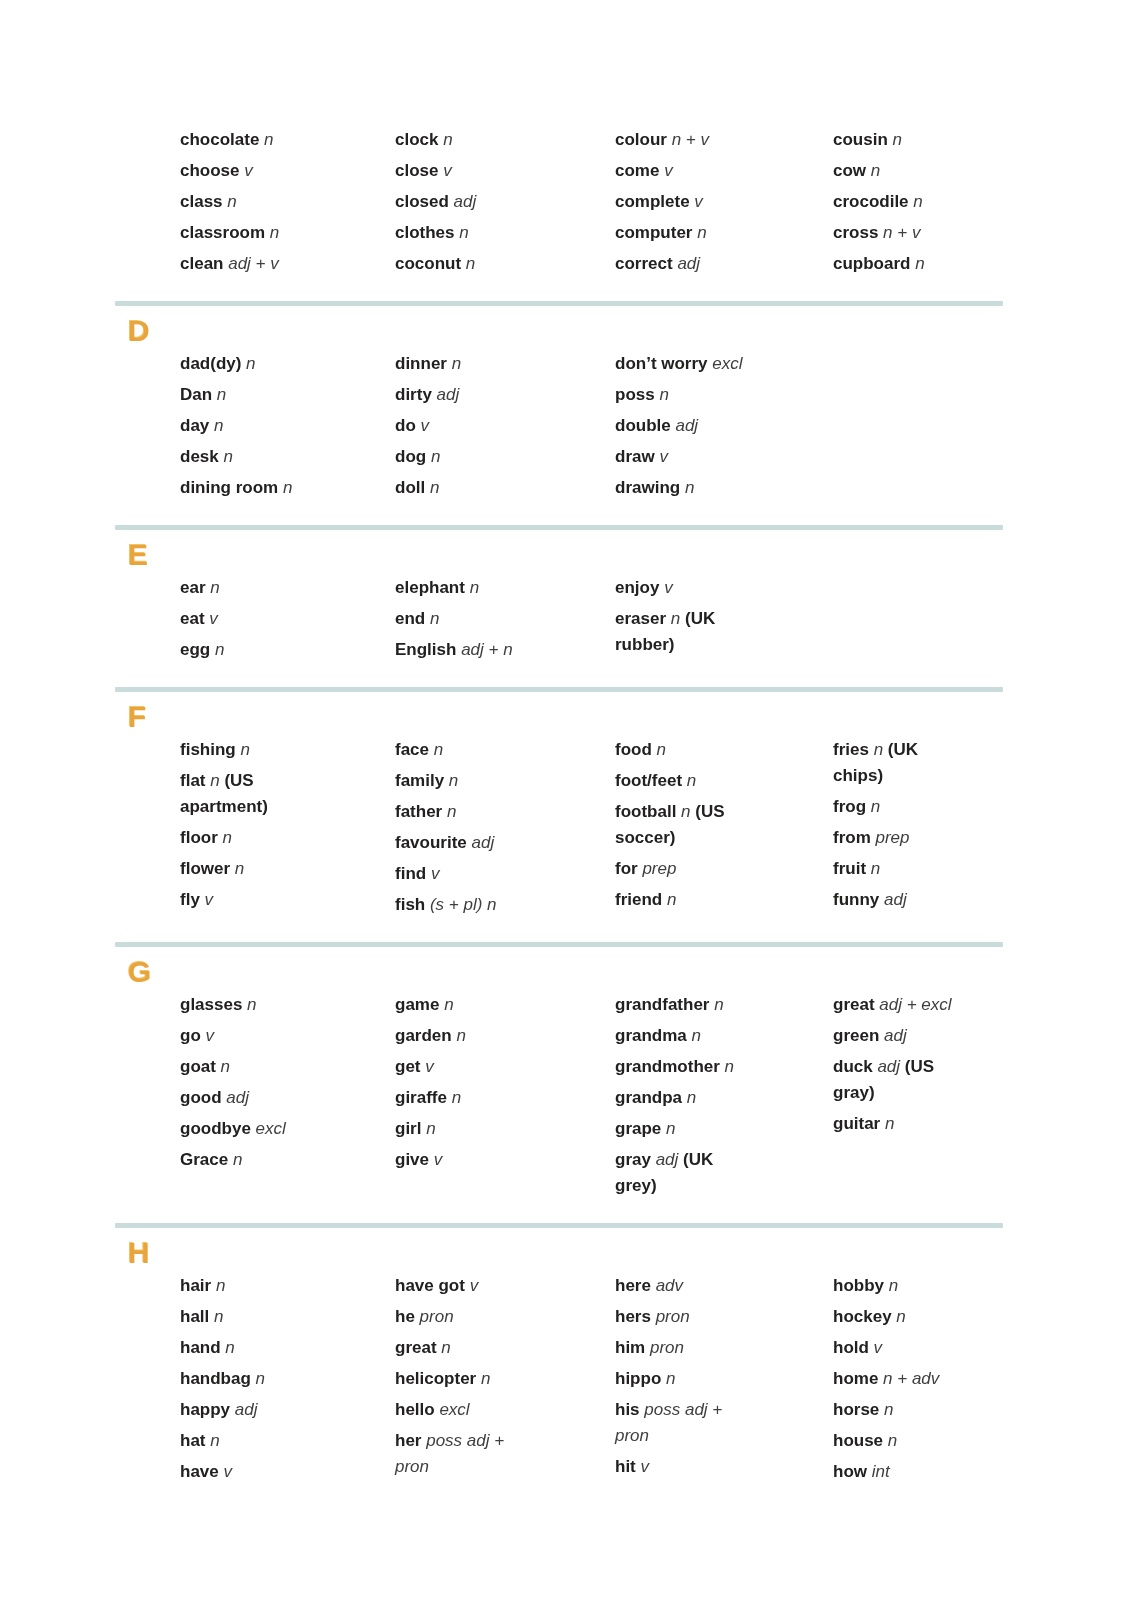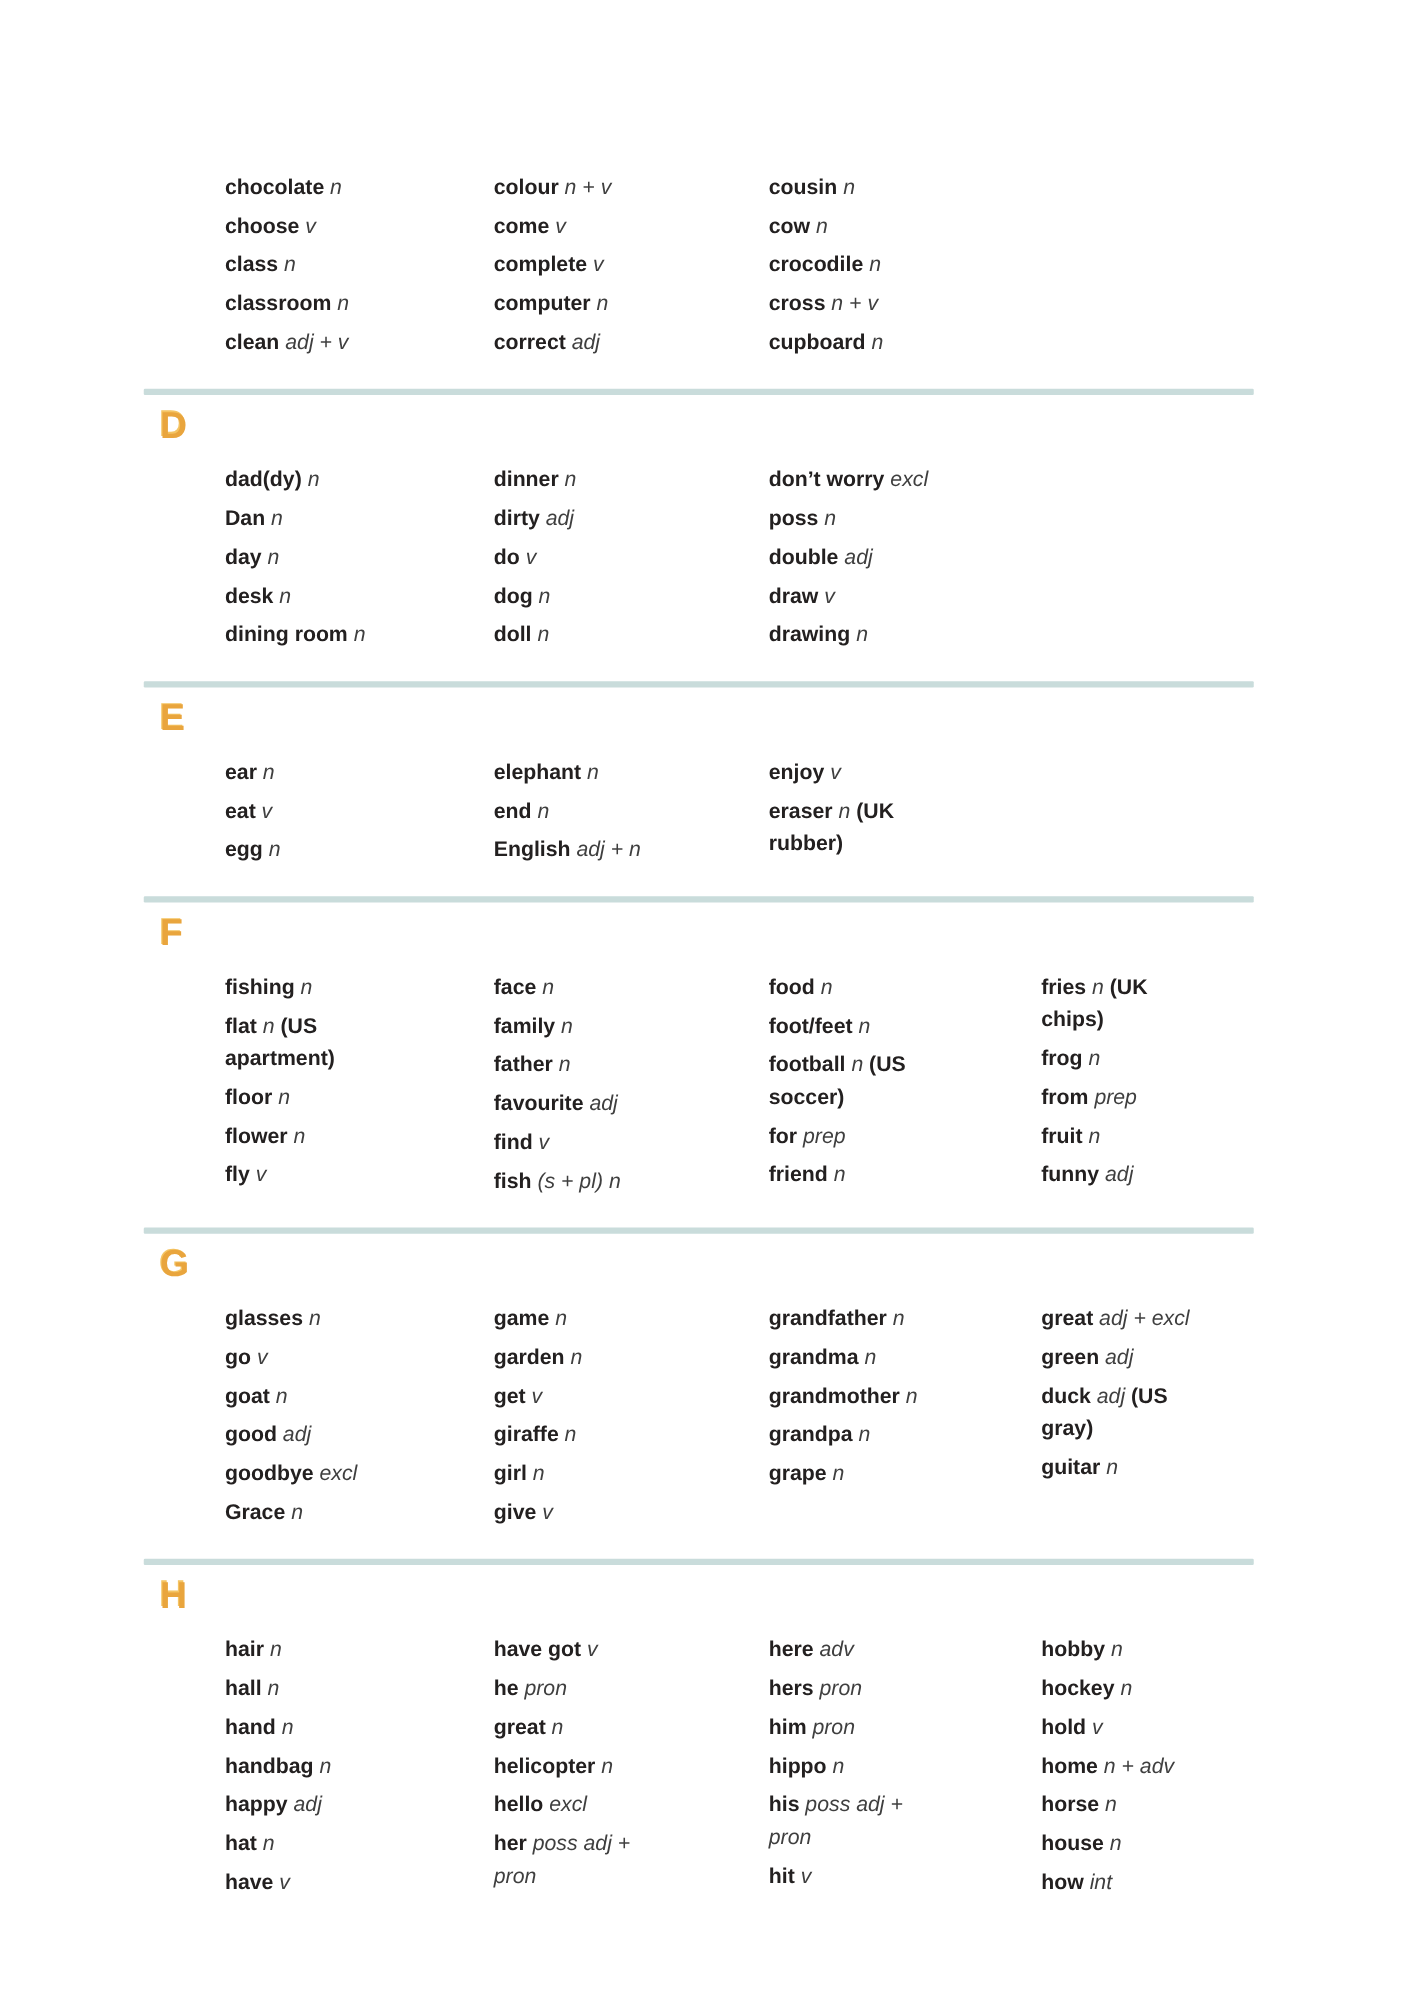--- a/index.html
+++ b/index.html
@@ -29,21 +29,21 @@
     font-size: 30px;
     line-height: 30px;
     font-weight: bold;
     color: var(--letter-color, #e9a53d);
     text-shadow: -1px -1px 0 var(--letter-hi, #f4c463);
   }
   .cols {
     display: grid;
     grid-template-columns: 215px 220px 218px 1fr;
     padding-left: 65px;
-    margin-top: 15px;
+    margin-top: 5px;
     align-items: start;
   }
   .col { min-width: 0; }
   .entry {
     font-size: 17px;
     line-height: 26px;
     margin-bottom: 5px;
     white-space: pre-line;
     color: var(--word-color, #232020);
   }
@@ -58,20 +58,27 @@
       <section class="wl-section">
         <div class="cols">
           <div class="col">
             <div class="entry"><span class="w">chocolate </span><span class="t">n</span></div>
             <div class="entry"><span class="w">choose </span><span class="t">v</span></div>
             <div class="entry"><span class="w">class </span><span class="t">n</span></div>
             <div class="entry"><span class="w">classroom </span><span class="t">n</span></div>
             <div class="entry"><span class="w">clean </span><span class="t">adj + v</span></div>
           </div>
           <div class="col">
+            <div class="entry"><span class="w">clock </span><span class="t">n</span></div>
+            <div class="entry"><span class="w">close </span><span class="t">v</span></div>
+            <div class="entry"><span class="w">closed </span><span class="t">adj</span></div>
+            <div class="entry"><span class="w">clothes </span><span class="t">n</span></div>
+            <div class="entry"><span class="w">coconut </span><span class="t">n</span></div>
+          </div>
+          <div class="col">
             <div class="entry"><span class="w">colour </span><span class="t">n + v</span></div>
             <div class="entry"><span class="w">come </span><span class="t">v</span></div>
             <div class="entry"><span class="w">complete </span><span class="t">v</span></div>
             <div class="entry"><span class="w">computer </span><span class="t">n</span></div>
             <div class="entry"><span class="w">correct </span><span class="t">adj</span></div>
           </div>
           <div class="col">
             <div class="entry"><span class="w">cousin </span><span class="t">n</span></div>
             <div class="entry"><span class="w">cow </span><span class="t">n</span></div>
             <div class="entry"><span class="w">crocodile </span><span class="t">n</span></div>
@@ -185,20 +192,22 @@
             <div class="entry"><span class="w">giraffe </span><span class="t">n</span></div>
             <div class="entry"><span class="w">girl </span><span class="t">n</span></div>
             <div class="entry"><span class="w">give </span><span class="t">v</span></div>
           </div>
           <div class="col">
             <div class="entry"><span class="w">grandfather </span><span class="t">n</span></div>
             <div class="entry"><span class="w">grandma </span><span class="t">n</span></div>
             <div class="entry"><span class="w">grandmother </span><span class="t">n</span></div>
             <div class="entry"><span class="w">grandpa </span><span class="t">n</span></div>
             <div class="entry"><span class="w">grape </span><span class="t">n</span></div>
+            <div class="entry"><span class="w">gray </span><span class="t">adj </span><span class="w">(UK
+grey)</span></div>
           </div>
           <div class="col">
             <div class="entry"><span class="w">great </span><span class="t">adj + excl</span></div>
             <div class="entry"><span class="w">green </span><span class="t">adj</span></div>
             <div class="entry"><span class="w">duck </span><span class="t">adj </span><span class="w">(US
 gray)</span></div>
             <div class="entry"><span class="w">guitar </span><span class="t">n</span></div>
           </div>
         </div>
       </section>

